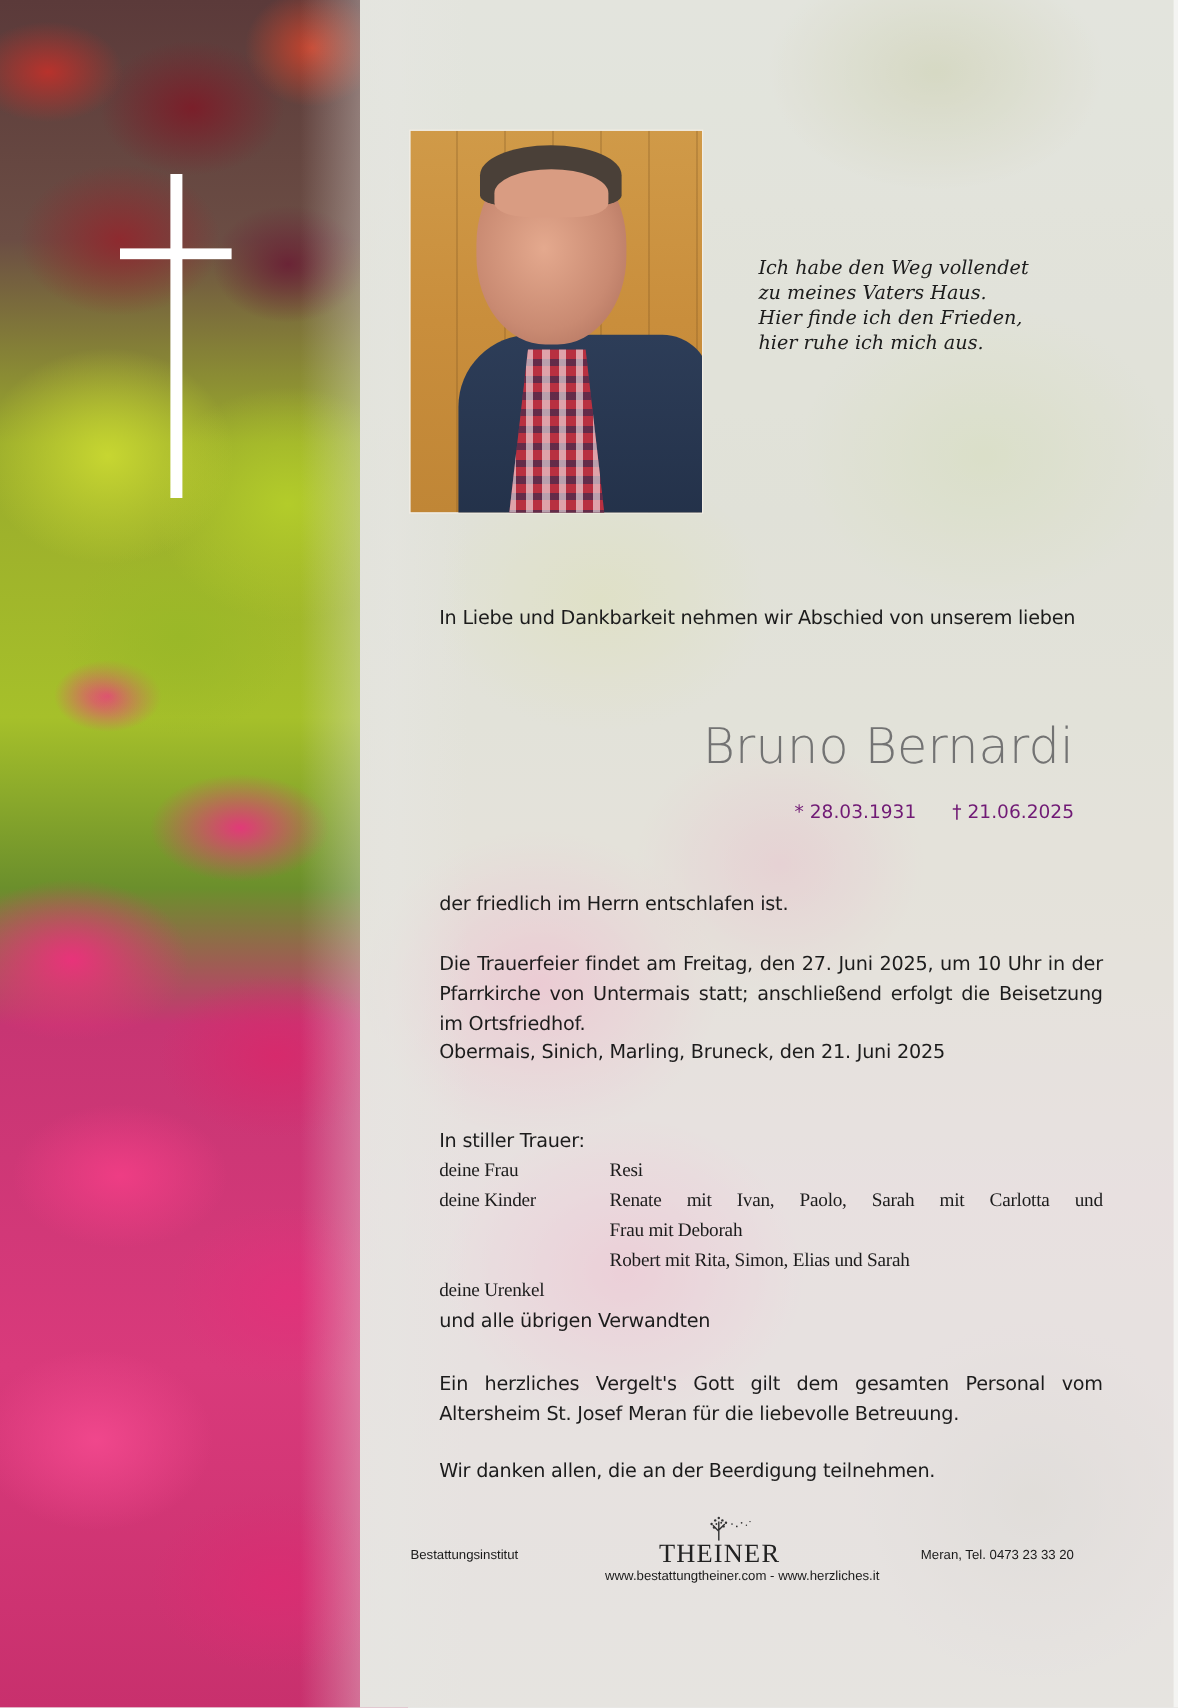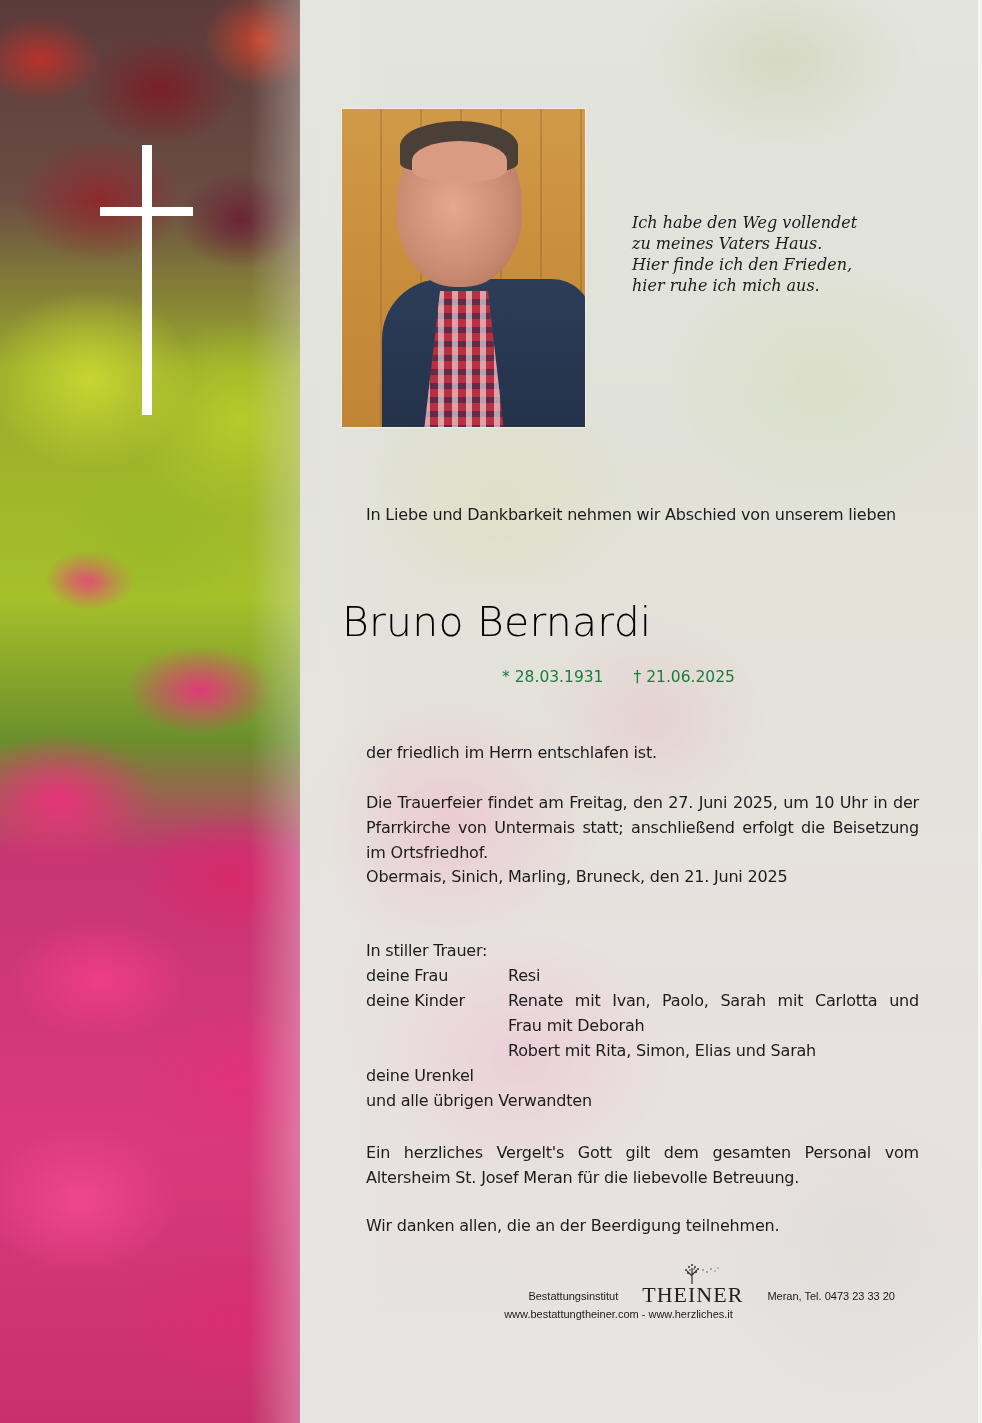--- a/index.html
+++ b/index.html
@@ -99,46 +99,46 @@
       position: absolute; left: 632px; top: 212px; width: 240px;
       font-family: "DejaVu Serif", serif; font-style: italic;
       font-size: 16px; line-height: 21px; color: #1c1c1c;
     }
 
     
     .text { position: absolute; left: 342px; width: 553px; font-size: 16px; line-height: 25px; color: #1c1c1c; letter-spacing: -0.2px; margin-left: 24px; }
     .justify { text-align: justify; text-align-last: left; }
     .intro { top: 502px; }
     .name {
-      position: absolute; left: 342px; top: 594px; width: 553px; text-align: left;
+      position: absolute; left: 342px; top: 594px; width: 553px; text-align: right;
       font-family: "DejaVu Sans", sans-serif; font-weight: 300;
-      font-size: 41px; line-height: 56px; color: #000000; letter-spacing: 0.2px;
+      font-size: 41px; line-height: 56px; color: #737373; letter-spacing: 0.2px;
     }
     .dates {
-      position: absolute; left: 342px; top: 665px; width: 553px; text-align: center;
-      font-size: 15.5px; line-height: 24px; color: #15803d;
+      position: absolute; left: 342px; top: 665px; width: 553px; text-align: right;
+      font-size: 15.5px; line-height: 24px; color: #701a75;
     }
     .dates span { display: inline-block; }
     .dates .gap { width: 30px; }
     .asleep { top: 740px; }
     .ceremony { top: 790px; }
     .place-date { top: 864px; }
     .mourners { top: 938px; }
-    .mourners .row { display: flex; }
+    .mourners .row { display: flex; font-family: Liberation Serif, serif; }
     .mourners .rel { width: 142px; flex: 0 0 142px; }
     .mourners .names { flex: 1; }
     .thanks1 { top: 1140px; }
     .thanks2 { top: 1213px; }
 
     
     .footer {
       position: absolute; left: 342px; top: 1276px; width: 553px; text-align: center;
       font-family: "Liberation Sans", sans-serif; color: #1a1a1a;
     }
-    .footer .line1 { display: flex; justify-content: flex-end; align-items: flex-end; gap: 24px; height: 30px; }
+    .footer .line1 { display: flex; justify-content: space-between; align-items: flex-end; gap: 14px; height: 30px; }
     .footer .small { font-size: 11px; line-height: 14px; padding-bottom: 3px; }
     .footer .logo { position: relative; font-family: "Liberation Serif", serif; font-size: 22px; line-height: 22px; letter-spacing: 1px; color: #222; }
     .footer .tree {
       position: absolute; left: 36px; top: -22px; width: 44px; height: 22px;
     }
     .footer .line2 { font-size: 11px; line-height: 14px; margin-top: 1px; }
   </style>
 </head>
 <body>
 

